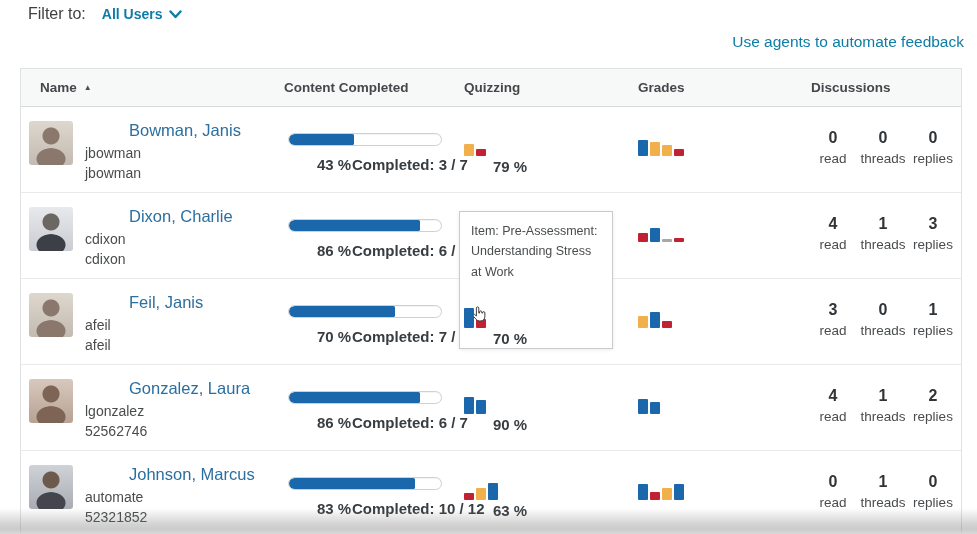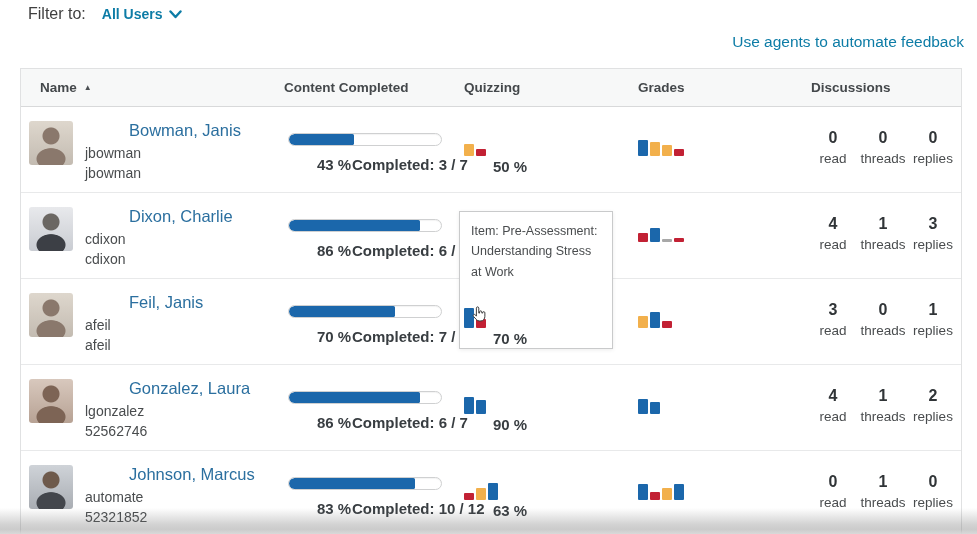--- a/index.html
+++ b/index.html
@@ -110,21 +110,21 @@
     <div class="orgid">jbowman</div>
     <div class="pbar">
       <div class="pfill" style="width: 43%;"></div>
     </div>
     <div class="pct content-pct">43 %</div>
     <div class="completed">Completed: 3 / 7</div>
     <div class="minichart qchart">
           <div class="bar" style="height: 12px; background: rgb(242, 176, 76);"></div>
           <div class="bar" style="height: 7px; background: rgb(194, 33, 52);"></div>
         </div>
-    <div class="pct qpct">50 %</div>
+    <div class="pct qpct">79 %</div>
     <div class="minichart gchart">
           <div class="bar" style="height: 16px; background: rgb(27, 103, 171);"></div>
           <div class="bar" style="height: 14px; background: rgb(242, 176, 76);"></div>
           <div class="bar" style="height: 11px; background: rgb(242, 176, 76);"></div>
           <div class="bar" style="height: 7px; background: rgb(194, 33, 52);"></div>
         </div>
     <div class="disc">
       <div class="stat">
         <div class="num">0</div>
         <div class="lbl">read</div>

